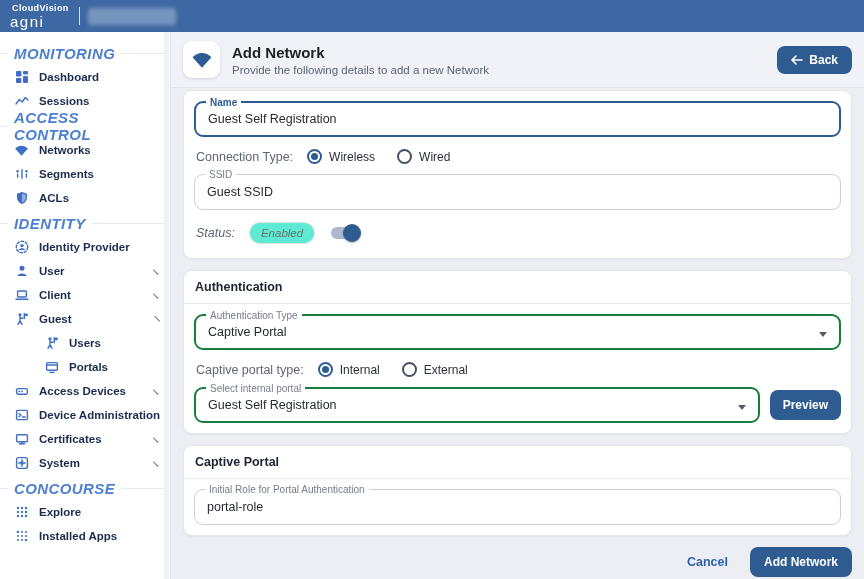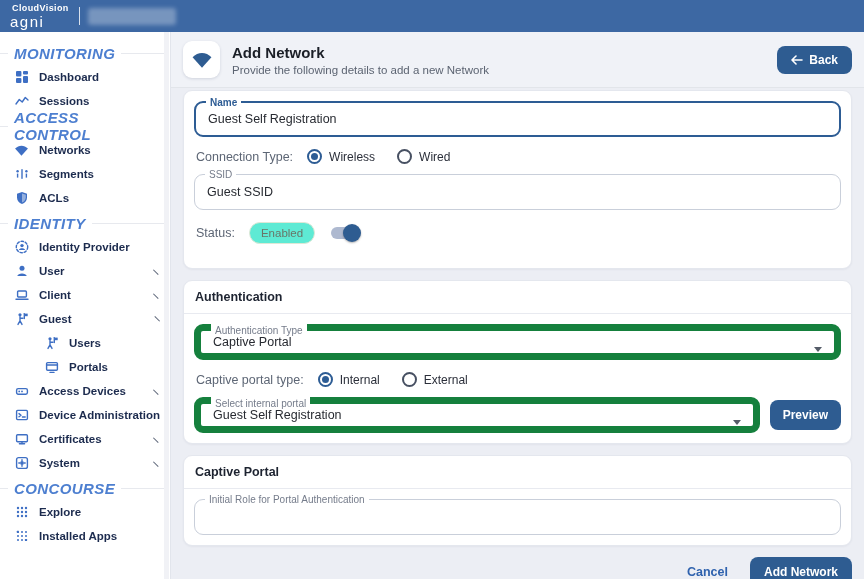--- a/index.html
+++ b/index.html
@@ -46,21 +46,21 @@
   .card { background:#fff; border:1px solid #e4e7ee; border-radius:9px; margin:0 12px 11px; box-shadow:0 1px 2px rgba(30,40,80,.05); }
   .card-head { padding:9px 11px; border-bottom:1px solid #e8eaf0; font-size:12.5px; font-weight:700; color:#1d2330; }
   .card-body { padding:10px; }
 
   .field { position:relative; border:1px solid #c9cfda; border-radius:9px; height:36px; background:#fff; display:flex; align-items:center; }
   .field input { border:none; outline:none; background:transparent; width:100%; padding:0 12px; font-family:inherit; font-size:12.5px; color:#272a31; }
   .flabel { position:absolute; top:-7px; left:10px; background:#fff; padding:0 4px; font-size:10px; color:#757c8b; line-height:1.3; }
   .field.focused { border:2px solid #2d5c94; }
   .field.focused .flabel { color:#2d5c94; font-weight:700; }
 
-  .select { position:relative; border:7px solid #15803d; border-radius:9px; height:36px; background:#fff; display:flex; align-items:center; padding:0 28px 0 12px; cursor:pointer; }
+  .select { position:relative; border:2px solid #15803d; border-radius:9px; height:36px; background:#fff; display:flex; align-items:center; padding:0 28px 0 12px; cursor:pointer; }
   .select .val { font-size:12.5px; color:#272a31; }
   .caret { position:absolute; right:12px; top:16px; width:0; height:0; border-left:4.5px solid transparent; border-right:4.5px solid transparent; border-top:5px solid #555c68; }
 
   .inline-row { display:flex; align-items:center; margin:12px 2px 10px;text-align:right; }
   .inline-label { font-size:12.5px; color:#5d6675; margin-right:14px; }
   .radio { display:flex; align-items:center; margin-right:22px; cursor:pointer; }
   .rdot { width:15px; height:15px; border:2px solid #475062; border-radius:50%; position:relative; flex:none; }
   .rdot.selected { border-color:#2d5c94; }
   .rdot.selected::after { content:""; position:absolute; inset:2px; background:#2d5c94; border-radius:50%; }
   .rlabel { font-size:12px; color:#2b2f3a; margin-left:7px; font-weight:400; }
@@ -339,21 +339,21 @@
               <span class="rdot"></span>
               <span class="rlabel">Wired</span>
             </label>
           </div>
 
           <div class="field">
             <span class="flabel">SSID</span>
             <input type="text" value="Guest SSID" style="">
           </div>
 
-          <div class="inline-row" style="margin-bottom:14px;">
+          <div class="inline-row" style="margin-bottom:4px;font-style:italic;">
             <span class="inline-label">Status:</span>
             <span class="badge">Enabled</span>
             <span class="toggle on">
               <span class="knob"></span>
             </span>
           </div>
         </div>
       </div>
 
       <div class="card">
@@ -386,20 +386,21 @@
             <button class="btn-navy preview-btn">Preview</button>
           </div>
         </div>
       </div>
 
       <div class="card">
         <div class="card-head">Captive Portal</div>
         <div class="card-body">
           <div class="field">
             <span class="flabel">Initial Role for Portal Authentication</span>
+            <input type="text" value="portal-role" style="">
           </div>
         </div>
       </div>
 
       <div class="actions">
         <button class="cancel-link">Cancel</button>
         <button class="btn-navy submit-btn">Add Network</button>
       </div>
 
     </div>

